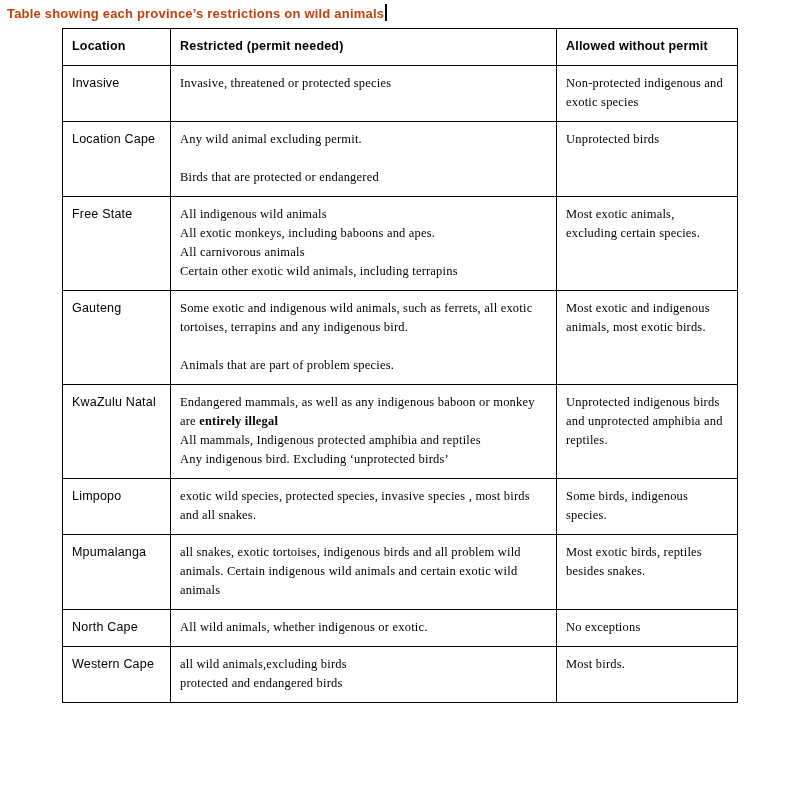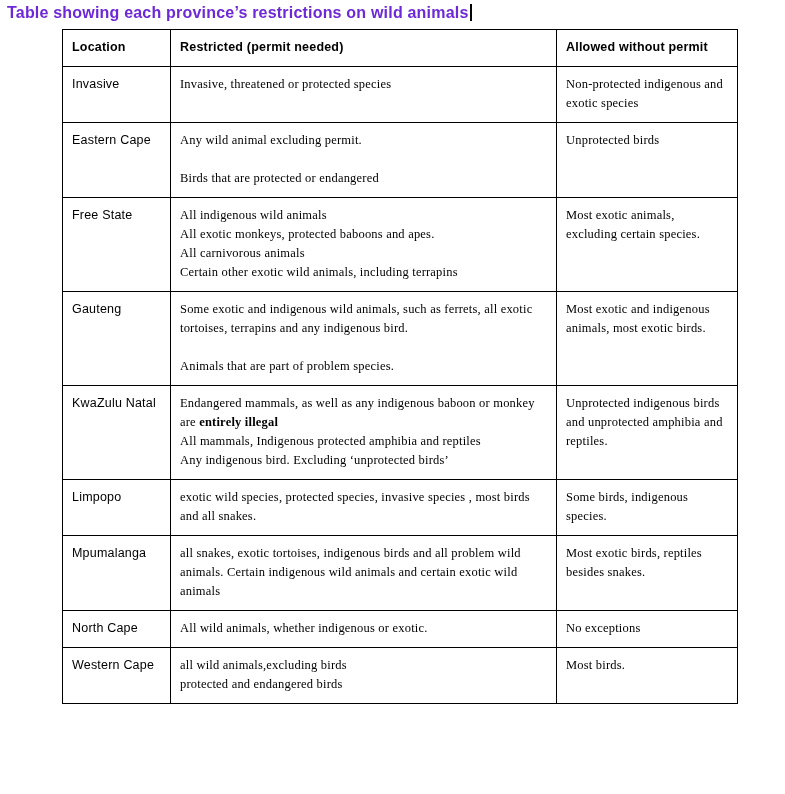--- a/index.html
+++ b/index.html
@@ -13,24 +13,24 @@
     color: #000000;
   }
   .page {
     position: relative;
     width: 785px;
     height: 794px;
     background: #ffffff;
   }
   .doc-title {
     margin: 4px 0 0 7px;
-    font-size: 16px;
+    font-size: 13px;
     font-weight: bold;
     letter-spacing: 0.2px;
-    color: #6d28d9;
+    color: #c2410c;
     white-space: nowrap;
   }
   .text-cursor {
     display: inline-block;
     width: 2px;
     height: 17px;
     background: #000000;
     vertical-align: text-bottom;
     margin-left: 1px;
   }
@@ -89,35 +89,35 @@
     <tr>
           <td class="col-location">Invasive</td>
           <td class="col-restricted">
             <div class="line">Invasive, threatened or protected species</div>
           </td>
           <td class="col-allowed">
             <div class="line">Non-protected indigenous and exotic species</div>
           </td>
         </tr>
         <tr>
-          <td class="col-location">Eastern Cape</td>
+          <td class="col-location">Location Cape</td>
           <td class="col-restricted">
             <div class="line">Any wild animal excluding permit.</div>
             <div class="line">&nbsp;</div>
             <div class="line">Birds that are protected or endangered</div>
           </td>
           <td class="col-allowed">
             <div class="line">Unprotected birds</div>
           </td>
         </tr>
         <tr>
           <td class="col-location">Free State</td>
           <td class="col-restricted">
             <div class="line">All indigenous wild animals</div>
-            <div class="line">All exotic monkeys, protected baboons and apes.</div>
+            <div class="line">All exotic monkeys, including baboons and apes.</div>
             <div class="line">All carnivorous animals</div>
             <div class="line">Certain other exotic wild animals, including terrapins</div>
           </td>
           <td class="col-allowed">
             <div class="line">Most exotic animals, excluding certain species.</div>
           </td>
         </tr>
         <tr>
           <td class="col-location">Gauteng</td>
           <td class="col-restricted">

